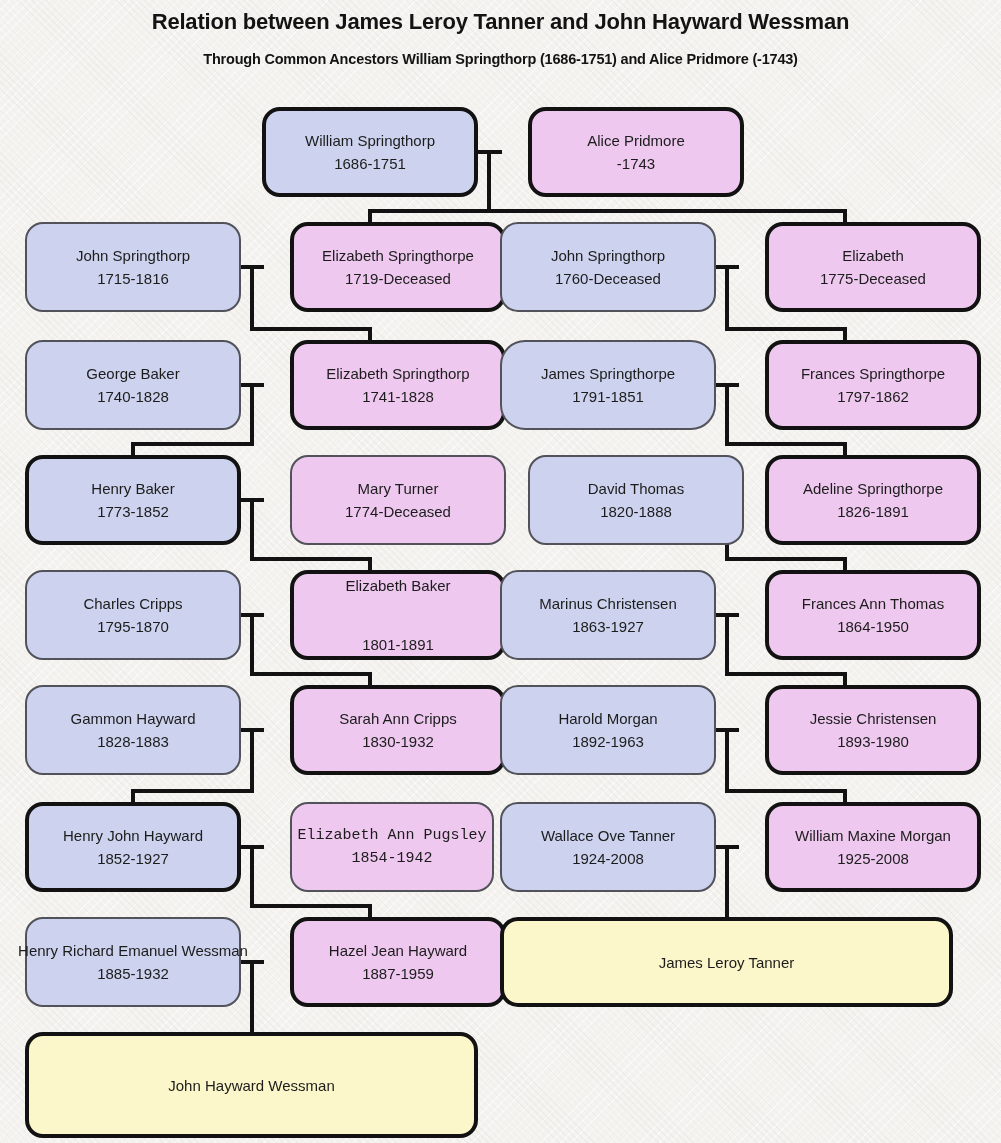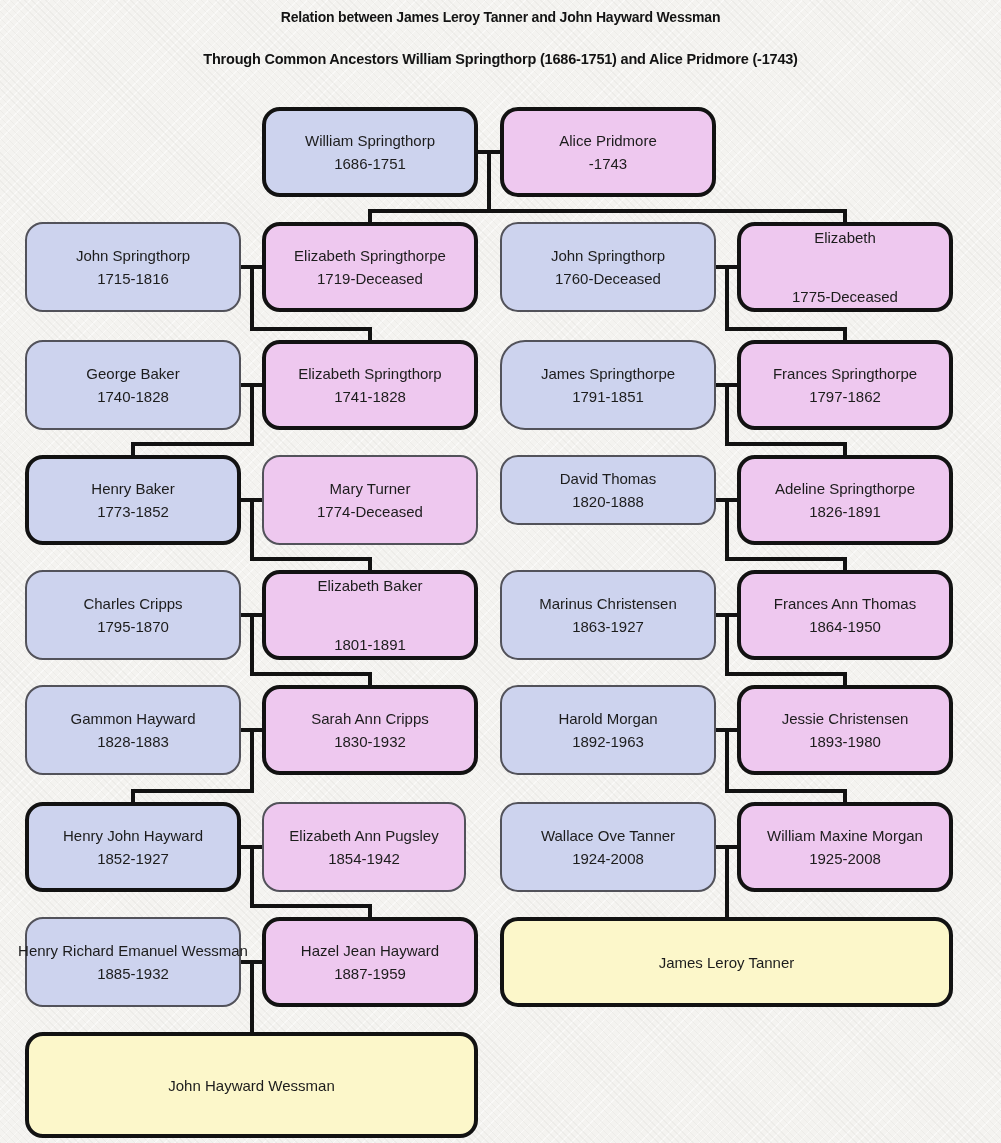--- a/index.html
+++ b/index.html
@@ -9,37 +9,37 @@
     background:var(--bg,#f4f3f0);
   }
   #canvas{
     position:relative;width:1001px;height:1143px;overflow:hidden;
     background-image:
       repeating-linear-gradient(45deg, rgba(110,110,100,0.055) 0px, rgba(110,110,100,0.055) 1px, transparent 1px, transparent 5px),
       repeating-linear-gradient(135deg, rgba(255,255,255,0.5) 0px, rgba(255,255,255,0.5) 1px, transparent 1px, transparent 7px);
   }
   .page-title{
     position:absolute;top:9px;left:0;width:100%;
-    text-align:center;font-size:14px;font-weight:bold;color:#131313;
+    text-align:center;font-size:22px;font-weight:bold;color:#131313;
     letter-spacing:-0.2px;
   }
   .page-subtitle{
     position:absolute;top:51px;left:0;width:100%;
     text-align:center;font-size:14.5px;font-weight:bold;color:#131313;
     letter-spacing:-0.2px;
   }
   .conn{position:absolute;background:var(--line,#121212);z-index:1;}
   .person{
     position:absolute;box-sizing:border-box;z-index:2;
     display:flex;flex-direction:column;align-items:center;justify-content:center;
     border-radius:18px;text-align:center;color:#1c1c1c;
     font-size:15px;line-height:23px;
   }
   .person.male{background:var(--male,#cdd3ee);}
-  .person.female{background:var(--female,#eec8ef);}
+  .person.female{background:var(--female,#eec8ef);margin-left:28px;}
   .person.result{background:var(--result,#fcf7ca);}
   .person.thin{border:2px solid var(--border-light,#52525a);}
   .person.emph{border:4px solid var(--border-strong,#121212);}
   .person .p-name{white-space:nowrap;}
 </style>
 </head>
 <body>
 
 <div id="canvas">
   <div class="page-title">Relation between James Leroy Tanner and John Hayward Wessman</div>
@@ -111,21 +111,21 @@
         <div class="p-dates">1715-1816</div>
       </div>
       <div class="person female emph" style="left: 262px; top: 222px; width: 216px; height: 90px;">
         <div class="p-name">Elizabeth Springthorpe</div>
         <div class="p-dates">1719-Deceased</div>
       </div>
       <div class="person male thin" style="left: 500px; top: 222px; width: 216px; height: 90px;">
         <div class="p-name">John Springthorp</div>
         <div class="p-dates">1760-Deceased</div>
       </div>
-      <div class="person female emph" style="left: 737px; top: 222px; width: 216px; height: 90px; justify-content: space-between;">
+      <div class="person female emph" style="left: 737px; top: 222px; width: 216px; height: 90px;">
         <div class="p-name">Elizabeth</div>
         <div class="p-dates">1775-Deceased</div>
       </div>
       <div class="person male thin" style="left: 25px; top: 340px; width: 216px; height: 90px;">
         <div class="p-name">George Baker</div>
         <div class="p-dates">1740-1828</div>
       </div>
       <div class="person female emph" style="left: 262px; top: 340px; width: 216px; height: 90px;">
         <div class="p-name">Elizabeth Springthorp</div>
         <div class="p-dates">1741-1828</div>
@@ -139,21 +139,21 @@
         <div class="p-dates">1797-1862</div>
       </div>
       <div class="person male emph" style="left: 25px; top: 455px; width: 216px; height: 90px;">
         <div class="p-name">Henry Baker</div>
         <div class="p-dates">1773-1852</div>
       </div>
       <div class="person female thin" style="left: 262px; top: 455px; width: 216px; height: 90px;">
         <div class="p-name">Mary Turner</div>
         <div class="p-dates">1774-Deceased</div>
       </div>
-      <div class="person male thin" style="left: 500px; top: 455px; width: 216px; height: 70px;">
+      <div class="person male thin" style="left: 528px; top: 455px; width: 216px; height: 90px;">
         <div class="p-name">David Thomas</div>
         <div class="p-dates">1820-1888</div>
       </div>
       <div class="person female emph" style="left: 737px; top: 455px; width: 216px; height: 90px;">
         <div class="p-name">Adeline Springthorpe</div>
         <div class="p-dates">1826-1891</div>
       </div>
       <div class="person male thin" style="left: 25px; top: 570px; width: 216px; height: 90px;">
         <div class="p-name">Charles Cripps</div>
         <div class="p-dates">1795-1870</div>
@@ -183,21 +183,21 @@
         <div class="p-dates">1892-1963</div>
       </div>
       <div class="person female emph" style="left: 737px; top: 685px; width: 216px; height: 90px;">
         <div class="p-name">Jessie Christensen</div>
         <div class="p-dates">1893-1980</div>
       </div>
       <div class="person male emph" style="left: 25px; top: 802px; width: 216px; height: 90px;">
         <div class="p-name">Henry John Hayward</div>
         <div class="p-dates">1852-1927</div>
       </div>
-      <div class="person female thin" style="left: 262px; top: 802px; width: 204px; height: 90px;">
+      <div class="person female thin" style="left: 262px; top: 802px; width: 204px; height: 90px; font-family: Liberation Mono, monospace;">
         <div class="p-name">Elizabeth Ann Pugsley</div>
         <div class="p-dates">1854-1942</div>
       </div>
       <div class="person male thin" style="left: 500px; top: 802px; width: 216px; height: 90px;">
         <div class="p-name">Wallace Ove Tanner</div>
         <div class="p-dates">1924-2008</div>
       </div>
       <div class="person female emph" style="left: 737px; top: 802px; width: 216px; height: 90px;">
         <div class="p-name">William Maxine Morgan</div>
         <div class="p-dates">1925-2008</div>

